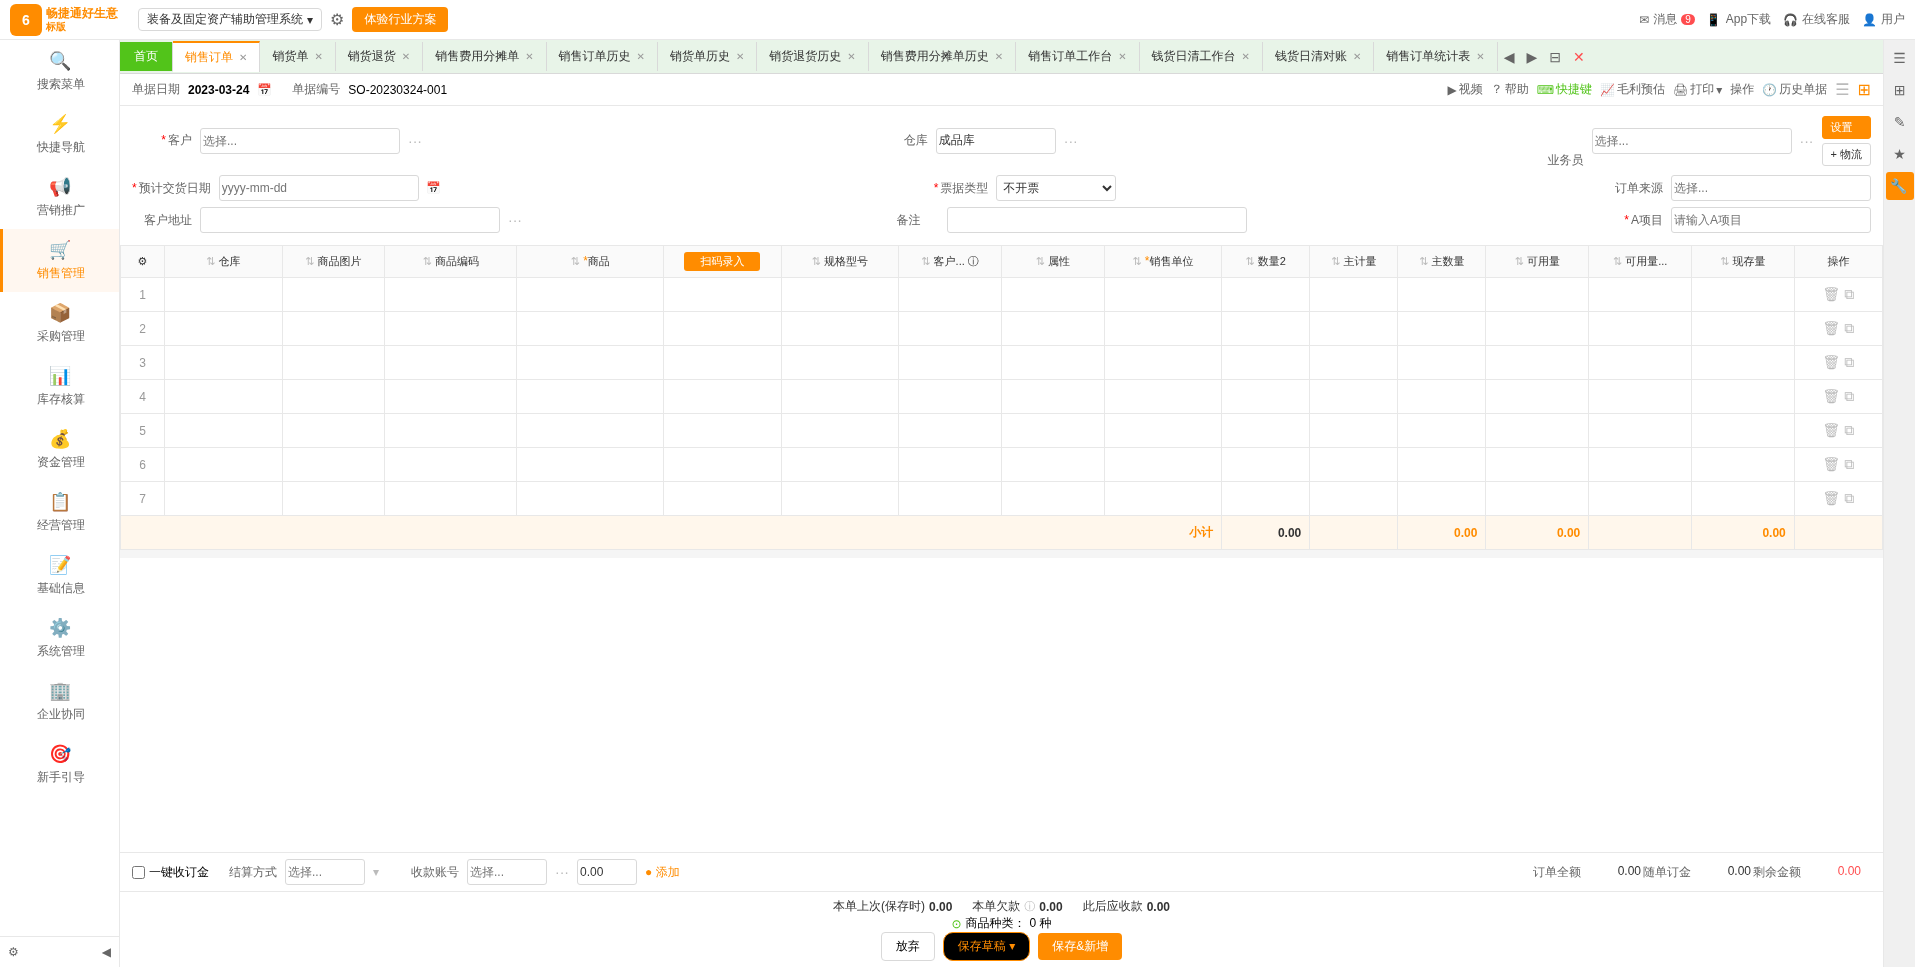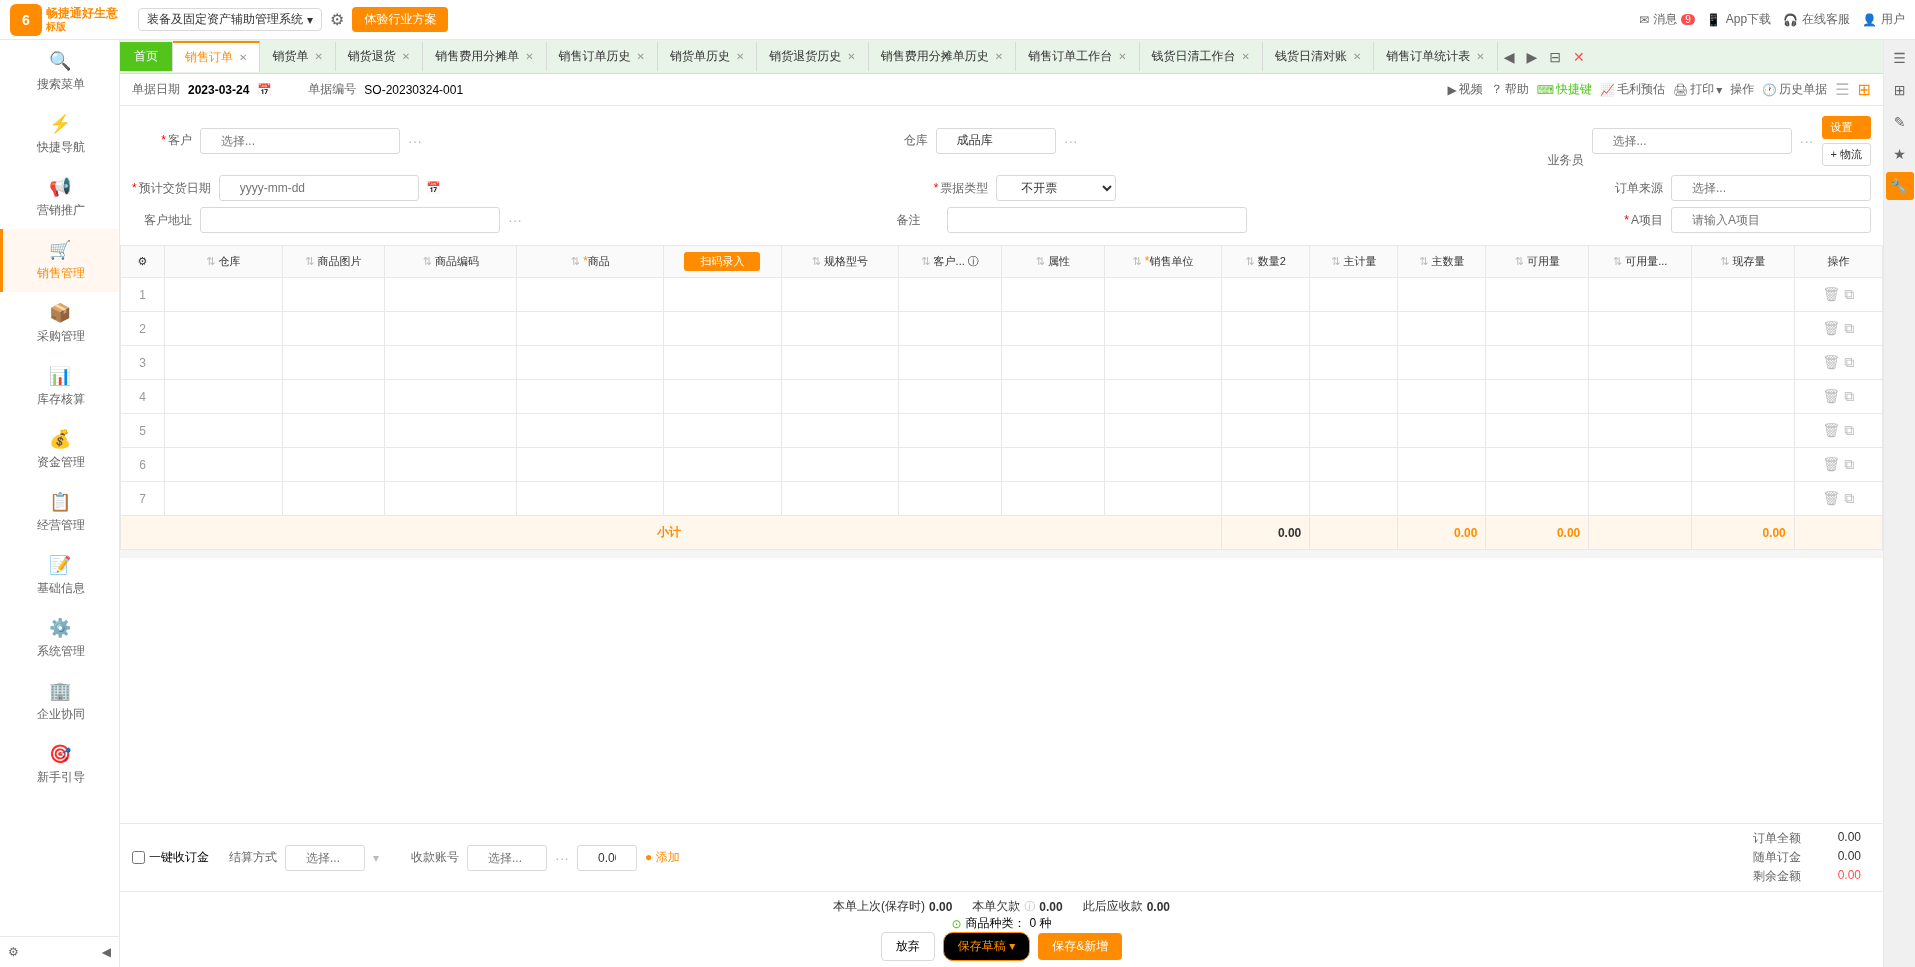--- a/index.html
+++ b/index.html
@@ -42,49 +42,49 @@
     .form-area { background: #fff; flex: 1; overflow-y: auto; display: flex; flex-direction: column; }
 
     
     .form-toolbar { display: flex; align-items: center; padding: 6px 12px; border-bottom: 1px solid #e8e8e8; gap: 8px; }
     .form-toolbar-left { display: flex; align-items: center; gap: 8px; }
     .form-toolbar-right { margin-left: auto; display: flex; align-items: center; gap: 8px; font-size: 12px; color: #666; }
     .toolbar-link { cursor: pointer; color: #666; display: flex; align-items: center; gap: 2px; }
     .form-row { display: flex; align-items: center; gap: 8px; margin-bottom: 6px; }
     .form-label { color: #666; min-width: 60px; text-align: right; white-space: nowrap; }
     .form-label.required::before { content: '*'; color: red; margin-right: 2px; }
-    .form-input { border: 1px solid #d9d9d9; border-radius: 3px; padding: 3px 20px; height: 26px; font-size: 12px; color: #333; background: #fff; }
+    .form-input { border: 1px solid #d9d9d9; border-radius: 3px; padding: 3px 2px; height: 26px; font-size: 12px; color: #333; background: #fff; }
     .dots-btn { color: #bbb; cursor: pointer; font-size: 14px; }
 
     
     .detail-tabs { display: flex; align-items: center; padding: 0 12px; border-bottom: 1px solid #e8e8e8; background: #fff; }
     .detail-tab { padding: 6px 12px; cursor: pointer; color: #666; border-bottom: 2px solid transparent; }
     .detail-tab.active { color: #ff8c00; border-bottom: 2px solid #ff8c00; font-weight: bold; }
 
     
     .table-wrap { flex: 1; overflow: auto; background: #fff; }
     table { width: 100%; border-collapse: collapse; table-layout: fixed; }
     table th { background: #fafafa; border: 1px solid #e8e8e8; padding: 4px 6px; font-size: 11px; color: #333; white-space: nowrap; text-align: center; font-weight: normal; height: 32px; }
     table td { border: 1px solid #e8e8e8; padding: 2px 4px; font-size: 12px; color: #333; height: 34px; text-align: center; }
     table td.row-num { color: #999; width: 30px; }
     .col-actions { display: flex; justify-content: center; gap: 4px; }
     .action-btn { cursor: pointer; color: #bbb; font-size: 14px; }
     .subtotal-row td { background: #fff7ec; font-weight: bold; }
-    .subtotal-label { color: #ff8c00; padding-right: 8px; }
+    .subtotal-label { color: #ff8c00; text-align: right; padding-right: 8px; }
 
     
     .bottom-toolbar { background: #fff; border-top: 1px solid #e8e8e8; padding: 6px 12px; display: flex; align-items: center; gap: 8px; }
     .checkbox-label { display: flex; align-items: center; gap: 4px; cursor: pointer; }
     .bottom-info-item { display: flex; align-items: center; gap: 4px; }
 
     
     .footer { background: #fff; border-top: 1px solid #e8e8e8; padding: 6px 12px; display: flex; align-items: center; justify-content: space-between; flex-direction: column; }
     .footer-left { display: flex; gap: 20px; font-size: 12px; color: #333; }
     .footer-right { display: flex; align-items: center; gap: 8px; }
-    .footer-summary { display: flex; flex-direction: column; align-items: flex-end; gap: 2px; font-size: 12px; margin-right: 10px; }
+    .footer-summary { display: flex; flex-direction: row; align-items: flex-end; gap: 2px; font-size: 12px; margin-right: 10px; }
     .summary-row { display: flex; gap: 10px; }
     .summary-label { color: #666; }
     .summary-value { color: #333; min-width: 50px; text-align: right; }
     .btn-discard { border: 1px solid #d9d9d9; background: #fff; border-radius: 4px; padding: 5px 14px; cursor: pointer; }
     .btn-save-draft { border: 1px solid #ff8c00; color: #ff8c00; background: #000000; border-radius: 10px; padding: 5px 14px; cursor: pointer; }
     .btn-save-new { background: #ff8c00; color: white; border: none; border-radius: 4px; padding: 5px 14px; cursor: pointer; }
 
     
     .right-panel { width: 32px; background: #f0f0f0; border-left: 1px solid #e8e8e8; display: flex; flex-direction: column; align-items: center; gap: 4px; padding: 4px 0; }
     .right-panel-icon { width: 28px; height: 28px; display: flex; align-items: center; justify-content: center; cursor: pointer; color: #666; border-radius: 3px; font-size: 14px; }
@@ -241,21 +241,21 @@
       <span class="tab-nav-btn" style="color:#ff4d4f;">✕</span>
     </div>
 
     <div class="form-area">
 
       <div class="form-toolbar">
         <div class="form-toolbar-left">
           <span style="color:#666;">单据日期</span>
           <span style="font-weight:bold;">2023-03-24</span>
           <span style="color:#bbb;cursor:pointer;">📅</span>
-          <span style="color:#666;margin-left:28px;">单据编号</span>
+          <span style="color:#666;margin-left:12px;">单据编号</span>
           <span>SO-20230324-001</span>
         </div>
         <div class="form-toolbar-right">
           <span class="toolbar-link">
             <span>▶</span>
             <span>视频</span>
           </span>
           <span class="toolbar-link">
             <span>？</span>
             <span>帮助</span>

